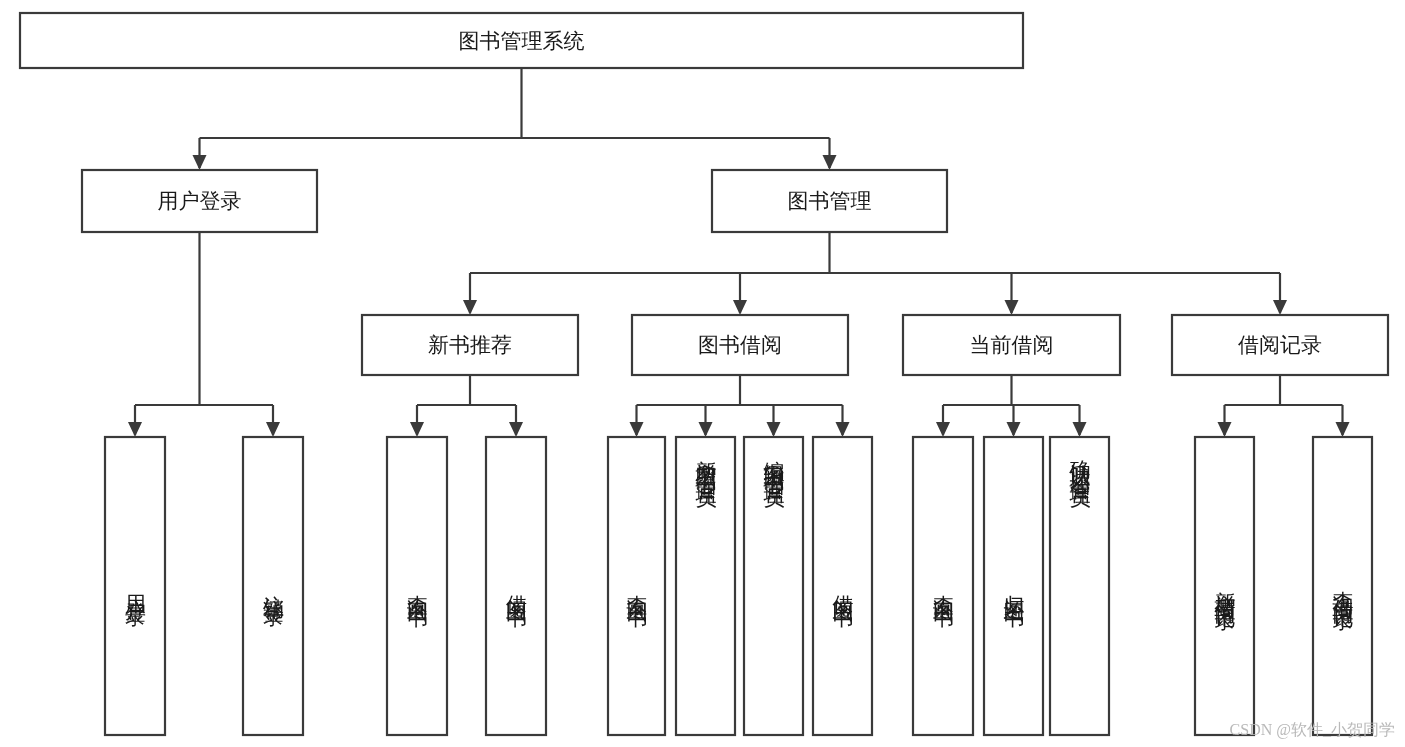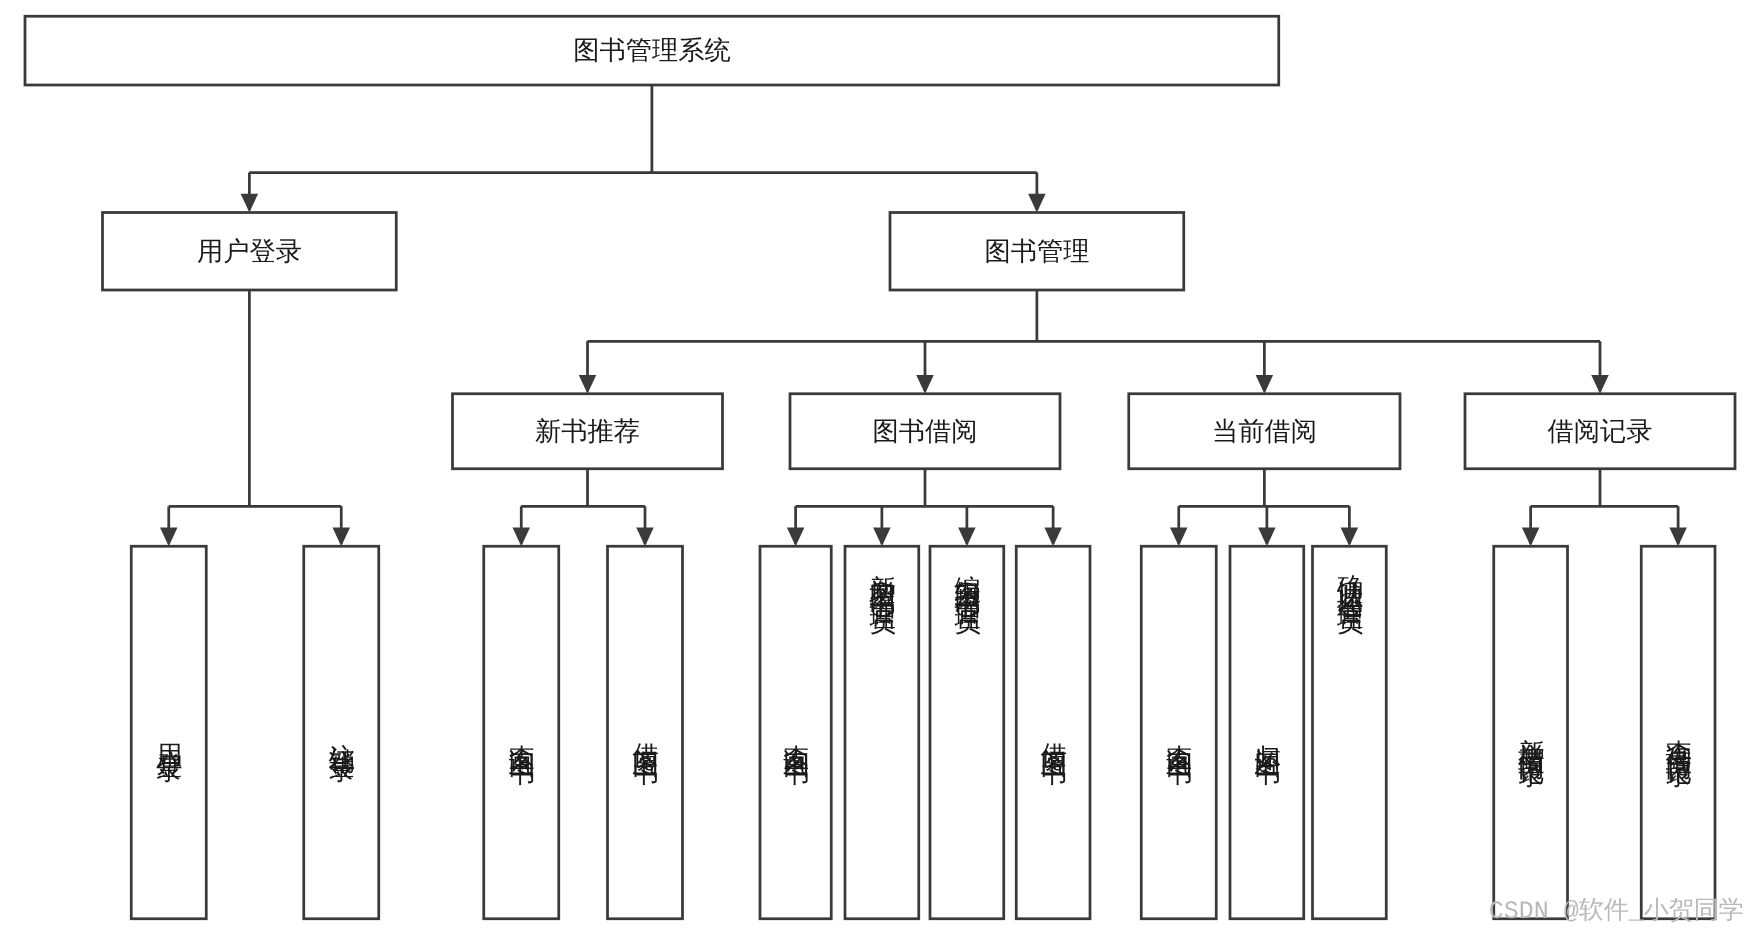--- a/index.html
+++ b/index.html
@@ -64,22 +64,22 @@
     font-size: 21px;
     line-height: 1;
     color: #1a1a1a;
     letter-spacing: 4px;
     white-space: nowrap;
   }
   .watermark {
     position: absolute;
     right: 10px;
     bottom: 6px;
-    font-family: Liberation Mono, monospace;
-    font-size: 20px;
+    font-family: Liberation Serif, serif;
+    font-size: 16px;
     color: #b9b9b9;
     white-space: nowrap;
     user-select: none;
   }
 </style>
 </head>
 <body>
 
 <div id="diagram-root">
 

